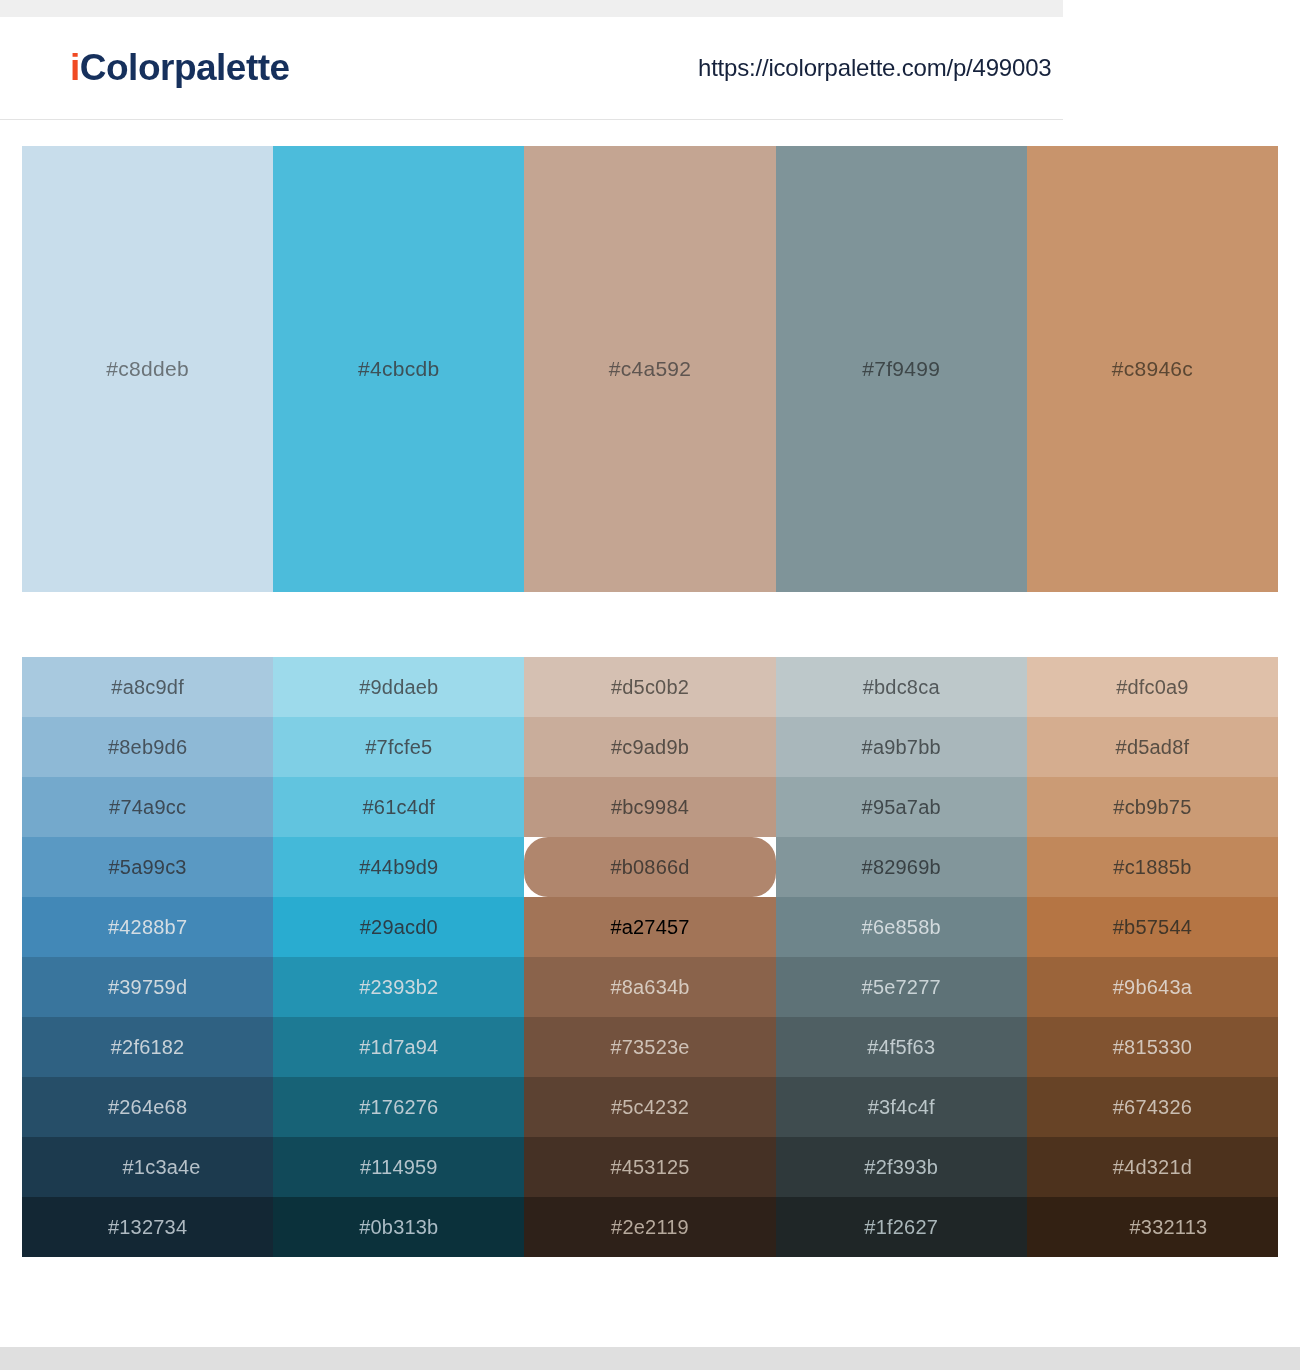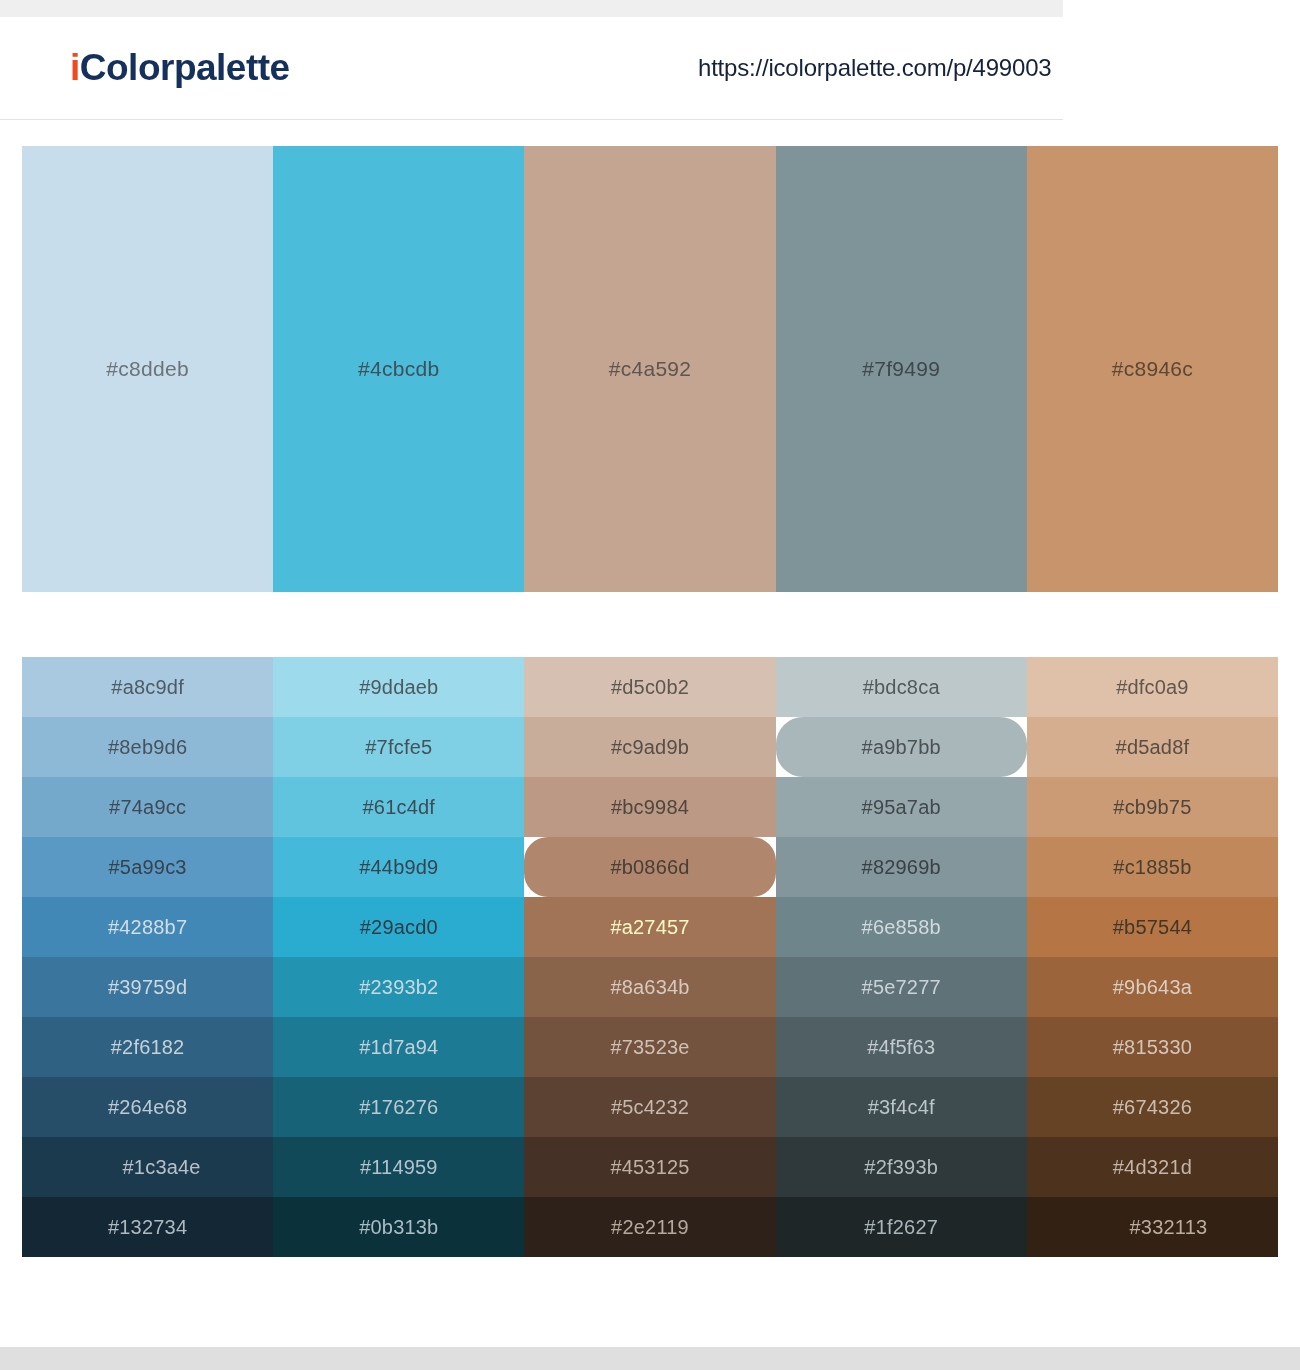--- a/index.html
+++ b/index.html
@@ -162,30 +162,30 @@
           <div class="shade-cell" style="background: rgb(29, 122, 148); color: rgb(195, 209, 216);">#1d7a94</div>
           <div class="shade-cell" style="background: rgb(23, 98, 118); color: rgb(187, 202, 210);">#176276</div>
           <div class="shade-cell" style="background: rgb(17, 73, 89); color: rgb(179, 195, 203);">#114959</div>
           <div class="shade-cell" style="background: rgb(11, 49, 59); color: rgb(171, 188, 197);">#0b313b</div>
         </div>
         <div class="shade-col">
           <div class="shade-cell" style="background: rgb(213, 192, 178); color: rgb(93, 86, 79);">#d5c0b2</div>
           <div class="shade-cell" style="background: rgb(201, 173, 155); color: rgb(86, 78, 71);">#c9ad9b</div>
           <div class="shade-cell" style="background: rgb(188, 153, 132); color: rgb(79, 70, 63);">#bc9984</div>
           <div class="shade-cell" style="background: rgb(176, 134, 109); color: rgb(71, 62, 55); border-radius: 24px;">#b0866d</div>
-          <div class="shade-cell" style="background: rgb(162, 116, 87); color: #fef9c3;">#a27457</div>
+          <div class="shade-cell" style="background: rgb(162, 116, 87); color: #000000;">#a27457</div>
           <div class="shade-cell" style="background: rgb(138, 99, 75); color: rgb(214, 202, 191);">#8a634b</div>
           <div class="shade-cell" style="background: rgb(115, 82, 62); color: rgb(206, 193, 182);">#73523e</div>
           <div class="shade-cell" style="background: rgb(92, 66, 50); color: rgb(198, 185, 173);">#5c4232</div>
           <div class="shade-cell" style="background: rgb(69, 49, 37); color: rgb(190, 177, 164);">#453125</div>
           <div class="shade-cell" style="background: rgb(46, 33, 25); color: rgb(182, 169, 156);">#2e2119</div>
         </div>
         <div class="shade-col">
           <div class="shade-cell" style="background: rgb(189, 200, 202); color: rgb(83, 89, 91);">#bdc8ca</div>
-          <div class="shade-cell" style="background: rgb(169, 183, 187); color: rgb(74, 81, 83); border-radius: 27px;">#a9b7bb</div>
+          <div class="shade-cell" style="background: rgb(169, 183, 187); color: rgb(74, 81, 83);">#a9b7bb</div>
           <div class="shade-cell" style="background: rgb(149, 167, 171); color: rgb(65, 73, 76);">#95a7ab</div>
           <div class="shade-cell" style="background: rgb(130, 150, 155); color: rgb(57, 65, 68);">#82969b</div>
           <div class="shade-cell" style="background: rgb(110, 133, 139); color: rgb(210, 218, 221);">#6e858b</div>
           <div class="shade-cell" style="background: rgb(94, 114, 119); color: rgb(202, 211, 214);">#5e7277</div>
           <div class="shade-cell" style="background: rgb(79, 95, 99); color: rgb(194, 204, 207);">#4f5f63</div>
           <div class="shade-cell" style="background: rgb(63, 76, 79); color: rgb(186, 197, 200);">#3f4c4f</div>
           <div class="shade-cell" style="background: rgb(47, 57, 59); color: rgb(178, 190, 193);">#2f393b</div>
           <div class="shade-cell" style="background: rgb(31, 38, 39); color: rgb(170, 183, 186);">#1f2627</div>
         </div>
         <div class="shade-col">

